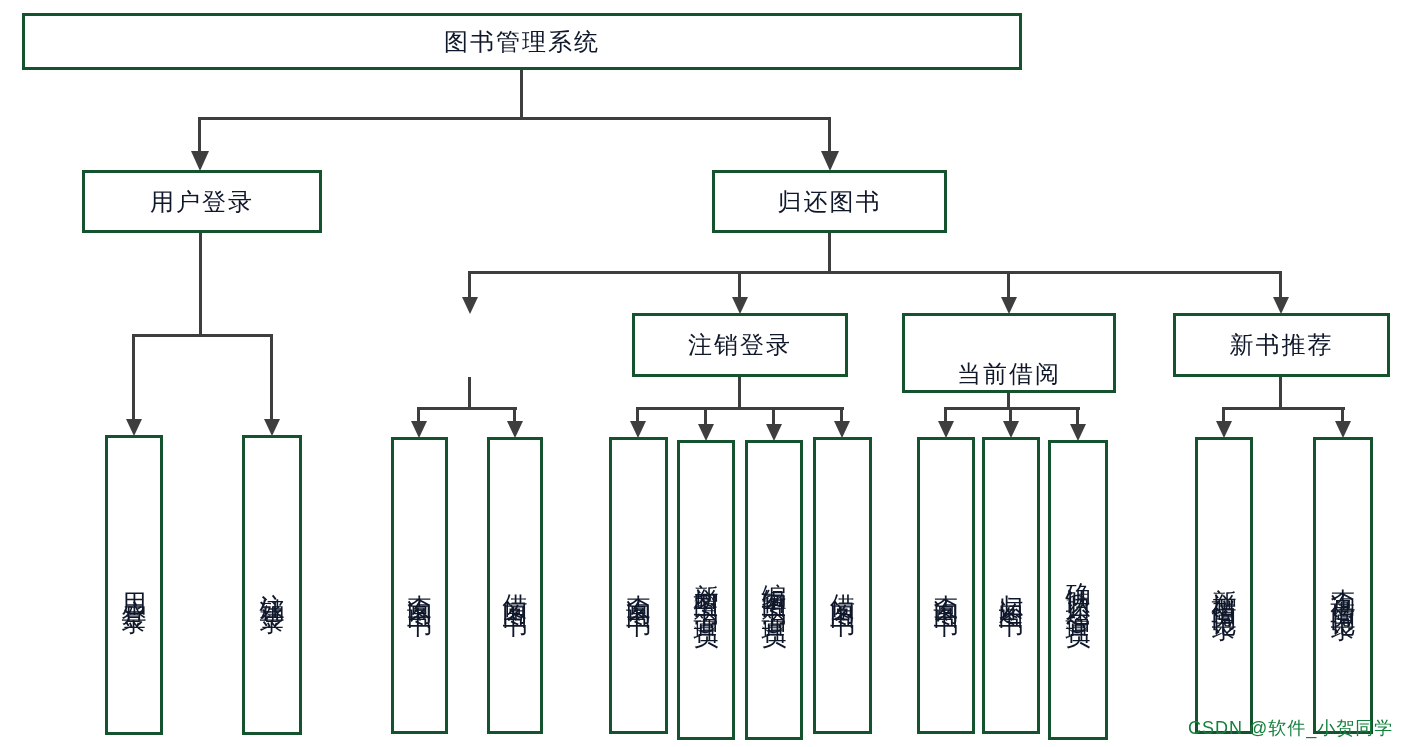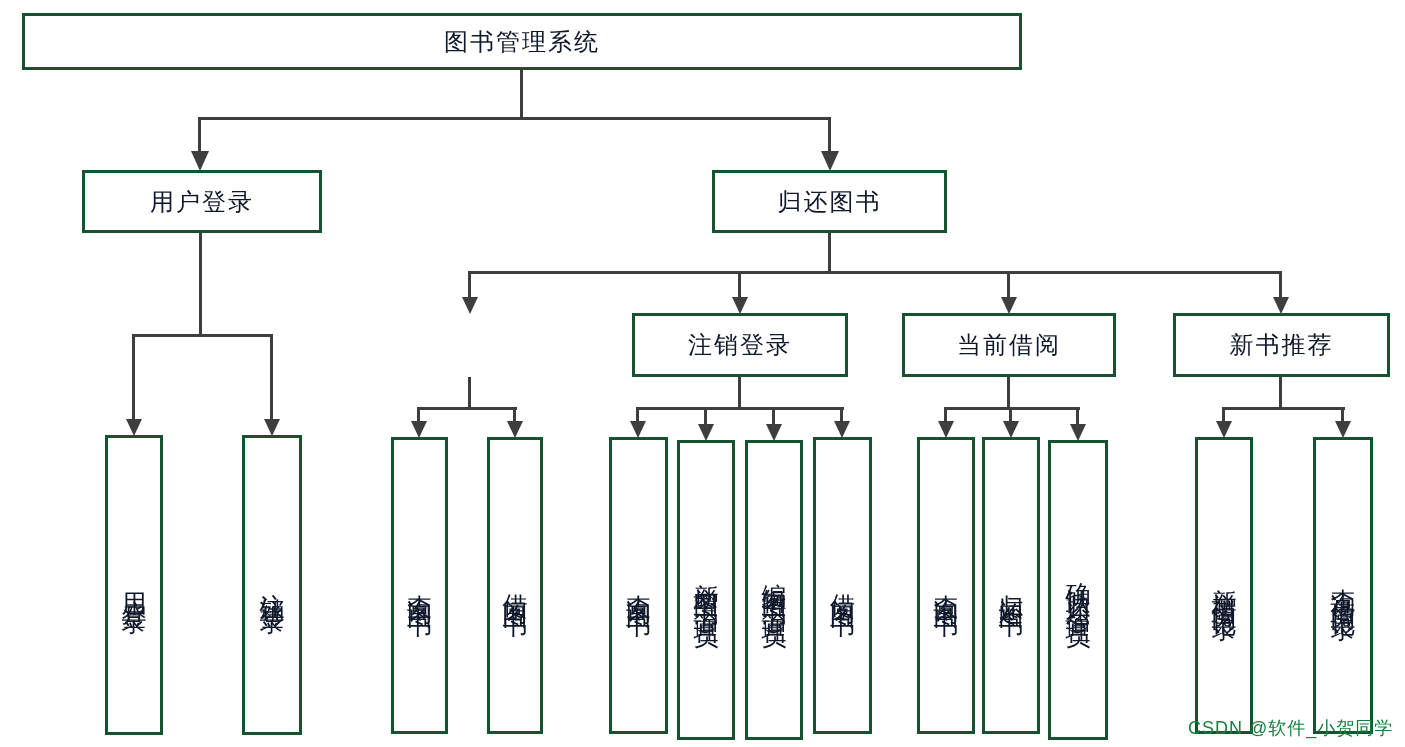--- a/index.html
+++ b/index.html
@@ -112,21 +112,21 @@
 
   <div class="box hbox" style="left:712px; top:170px; width:235px; height:63px;">
     <span>归还图书</span>
   </div>
 
 
   <div class="box hbox" style="left:632px; top:313px; width:216px; height:64px;">
     <span>注销登录</span>
   </div>
 
-  <div class="box hbox" style="left:902px; top:313px; width:214px; height:64px;">
+  <div class="box hbox" style="left:902px; top:313px; width:214px; height:80px;align-items:flex-end;">
     <span>当前借阅</span>
   </div>
 
   <div class="box hbox" style="left:1173px; top:313px; width:217px; height:64px;">
     <span>新书推荐</span>
   </div>
 
   <div class="box vbox" style="left:105px; top:435px; width:58px; height:300px;">
     <span>用户登录</span>
   </div>

